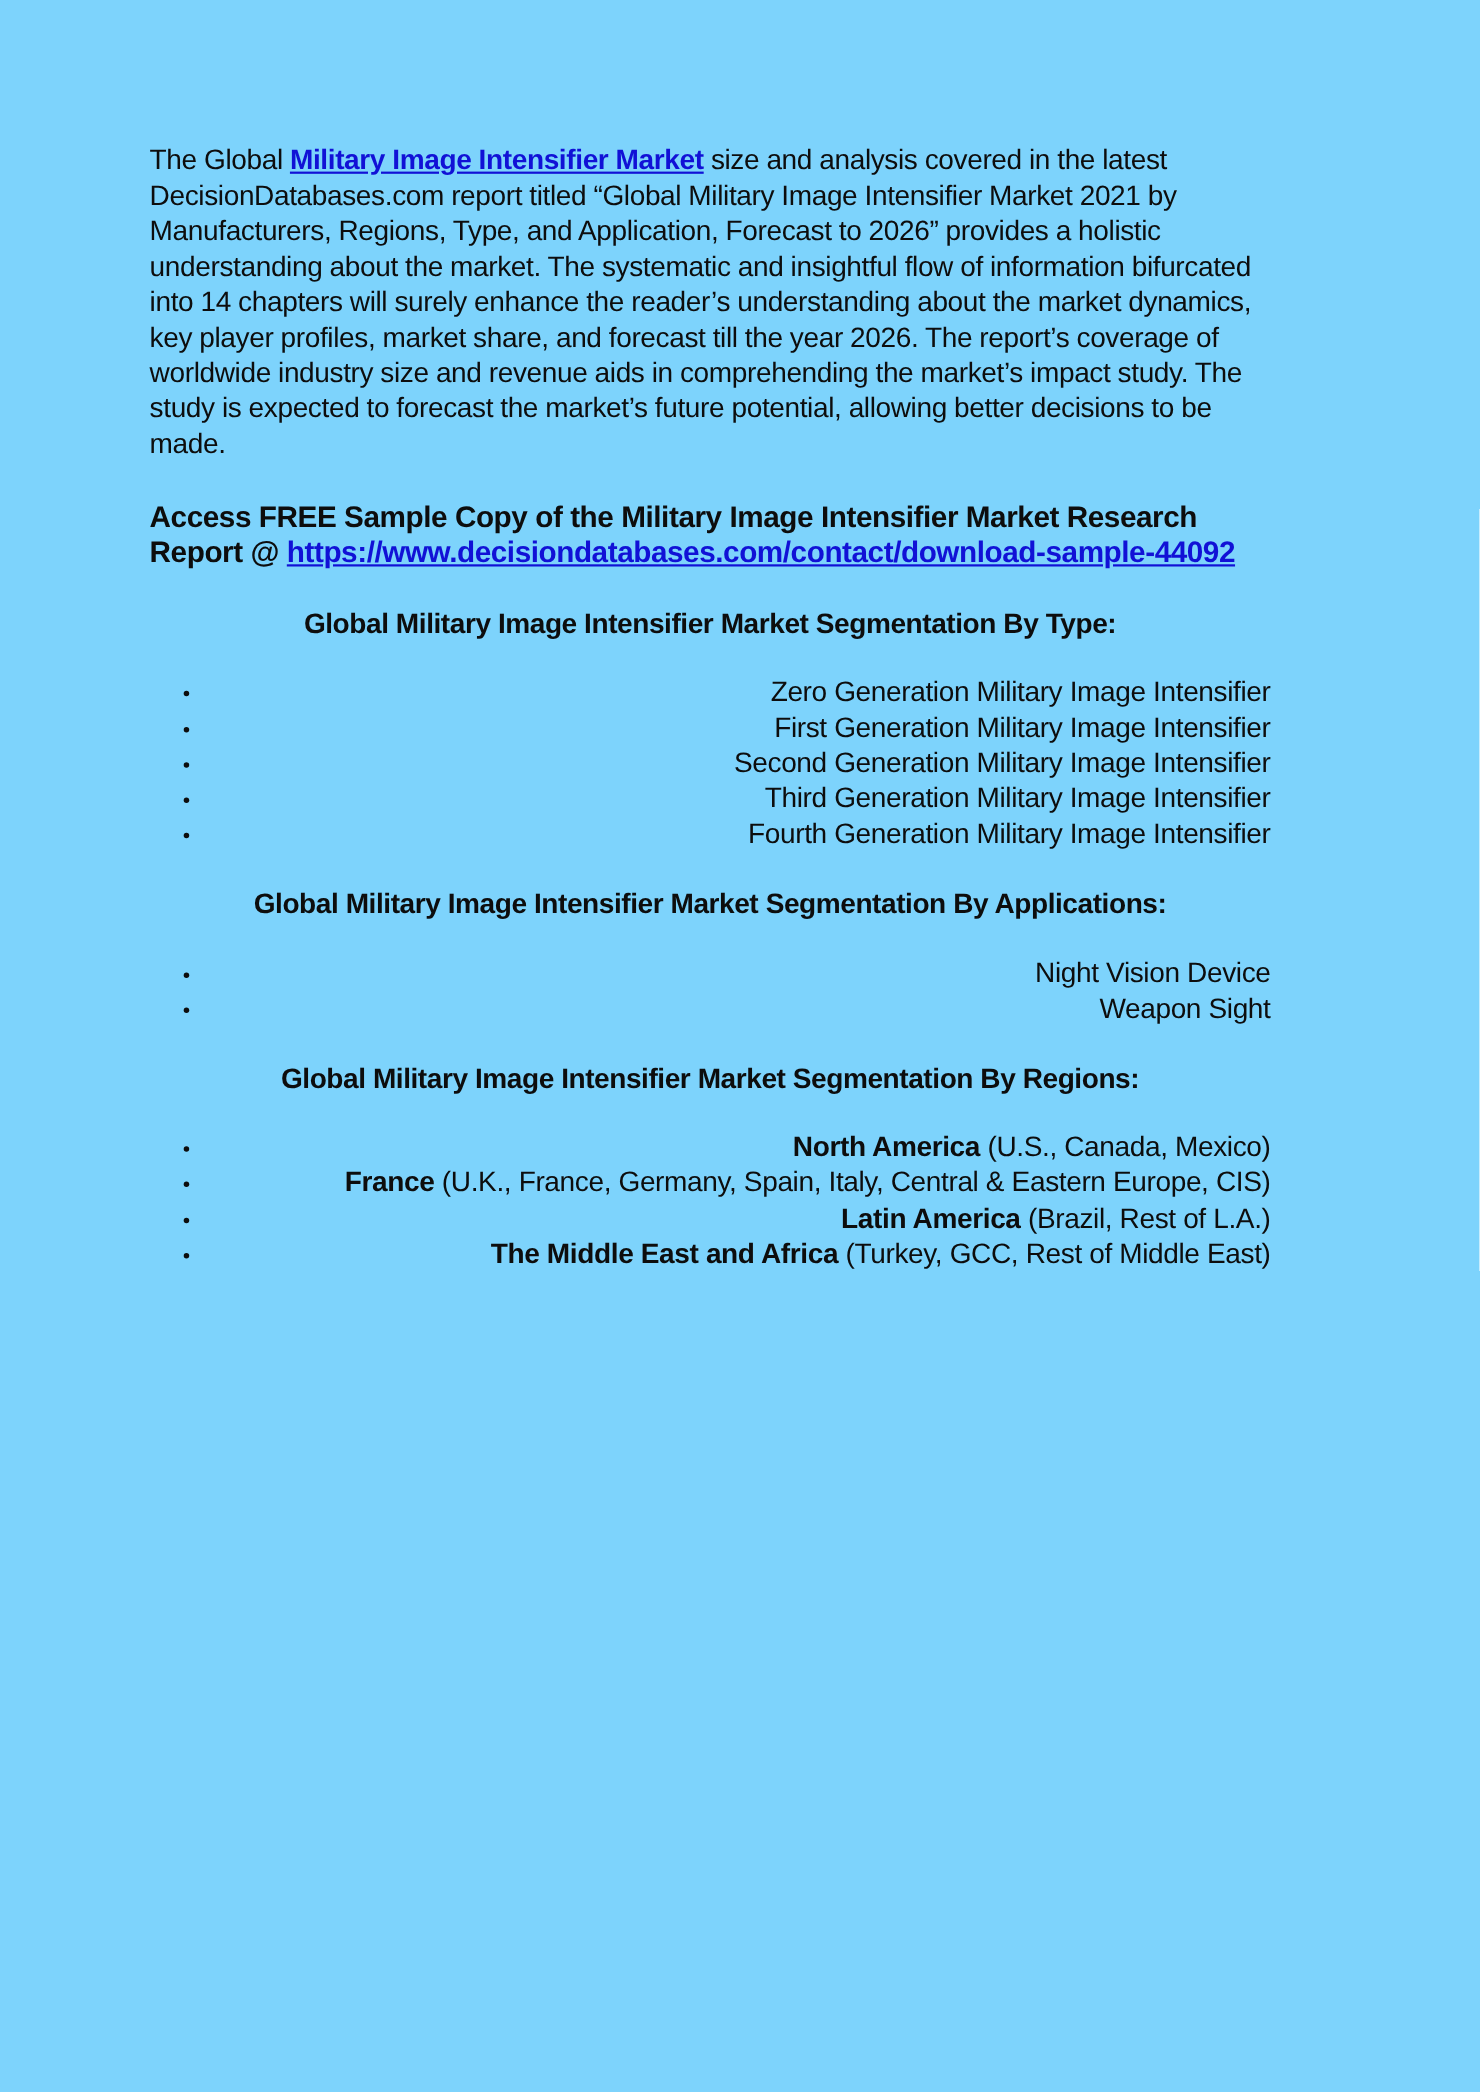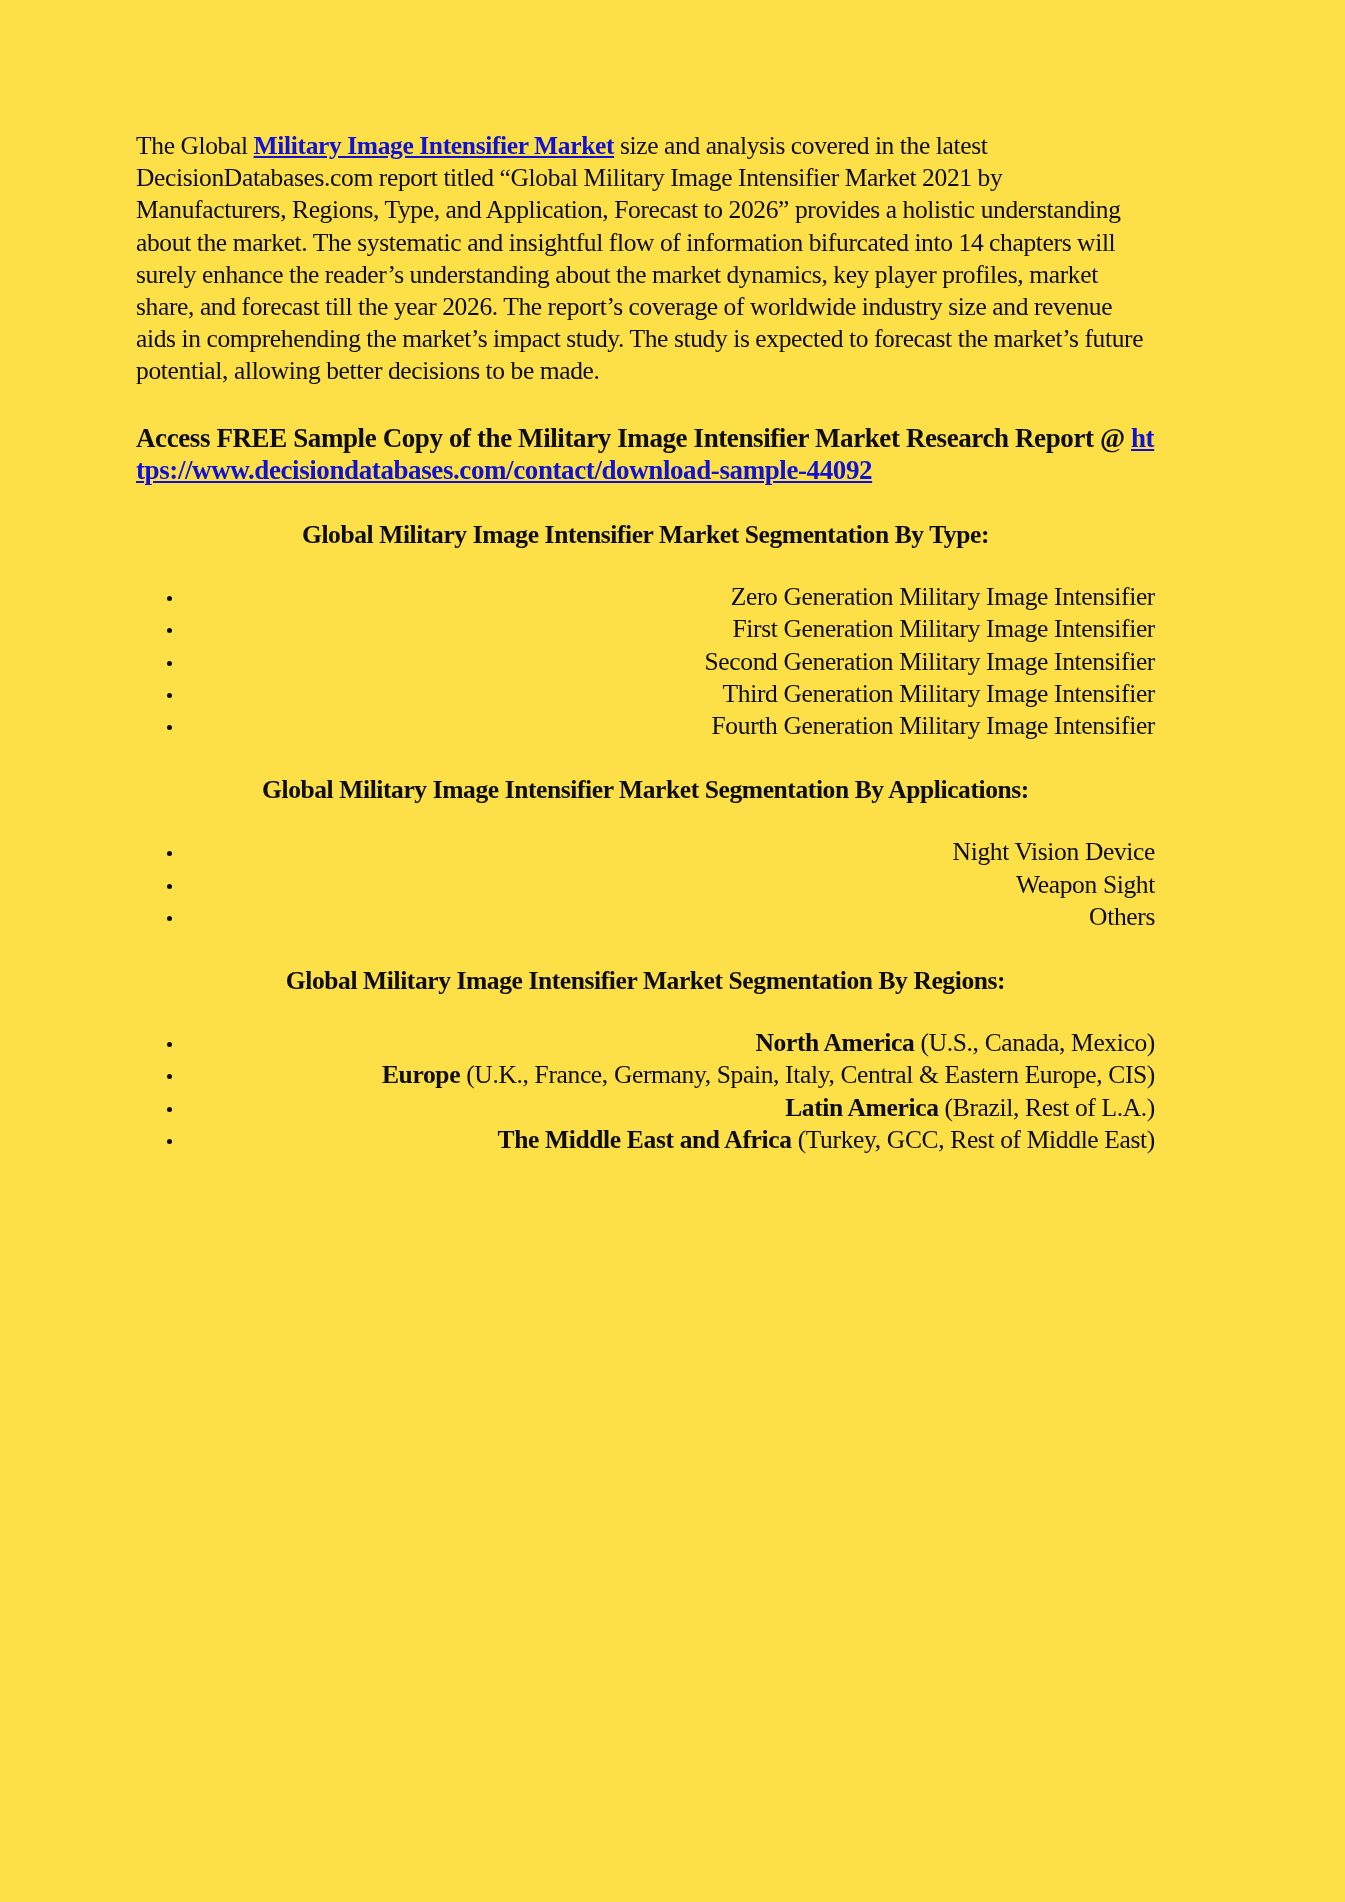--- a/index.html
+++ b/index.html
@@ -4,24 +4,24 @@
 <style>
   html, body {
     margin: 0;
     padding: 0;
     background: #ffffff;
   }
   .page {
     position: relative;
     width: 1345px;
     height: 1902px;
-    background: #fde047;
+    background: #7dd3fc;
     box-sizing: border-box;
     padding: 130px 190px 0 136px;
-    font-family: Liberation Serif, serif;
+    font-family: Liberation Sans, sans-serif;
     color: #0d0d0d;
     overflow: hidden;
   }
   .body-text {
     font-size: 25.5px;
     line-height: 32.2px;
     letter-spacing: -0.35px;
     margin: 0;
     text-align: left;
     word-spacing: -0.2px;
@@ -99,25 +99,24 @@
     <li><span>First Generation Military Image Intensifier</span></li>
     <li><span>Second Generation Military Image Intensifier</span></li>
     <li><span>Third Generation Military Image Intensifier</span></li>
     <li><span>Fourth Generation Military Image Intensifier</span></li>
   </ul>
 
   <h2 class="heading">Global Military Image Intensifier Market Segmentation By Applications:</h2>
   <ul class="bullets">
     <li><span>Night Vision Device</span></li>
     <li><span>Weapon Sight</span></li>
-    <li><span>Others</span></li>
   </ul>
 
   <h2 class="heading">Global Military Image Intensifier Market Segmentation By Regions:</h2>
   <ul class="bullets">
     <li><span class="bold">North America</span><span> (U.S., Canada, Mexico)</span></li>
-    <li><span class="bold">Europe</span><span> (U.K., France, Germany, Spain, Italy, Central &amp; Eastern Europe, CIS)</span></li>
+    <li><span class="bold">France</span><span> (U.K., France, Germany, Spain, Italy, Central &amp; Eastern Europe, CIS)</span></li>
     <li><span class="bold">Latin America</span><span> (Brazil, Rest of L.A.)</span></li>
     <li><span class="bold">The Middle East and Africa</span><span> (Turkey, GCC, Rest of Middle East)</span></li>
   </ul>
 
 
 </div>
 
 </body></html>

